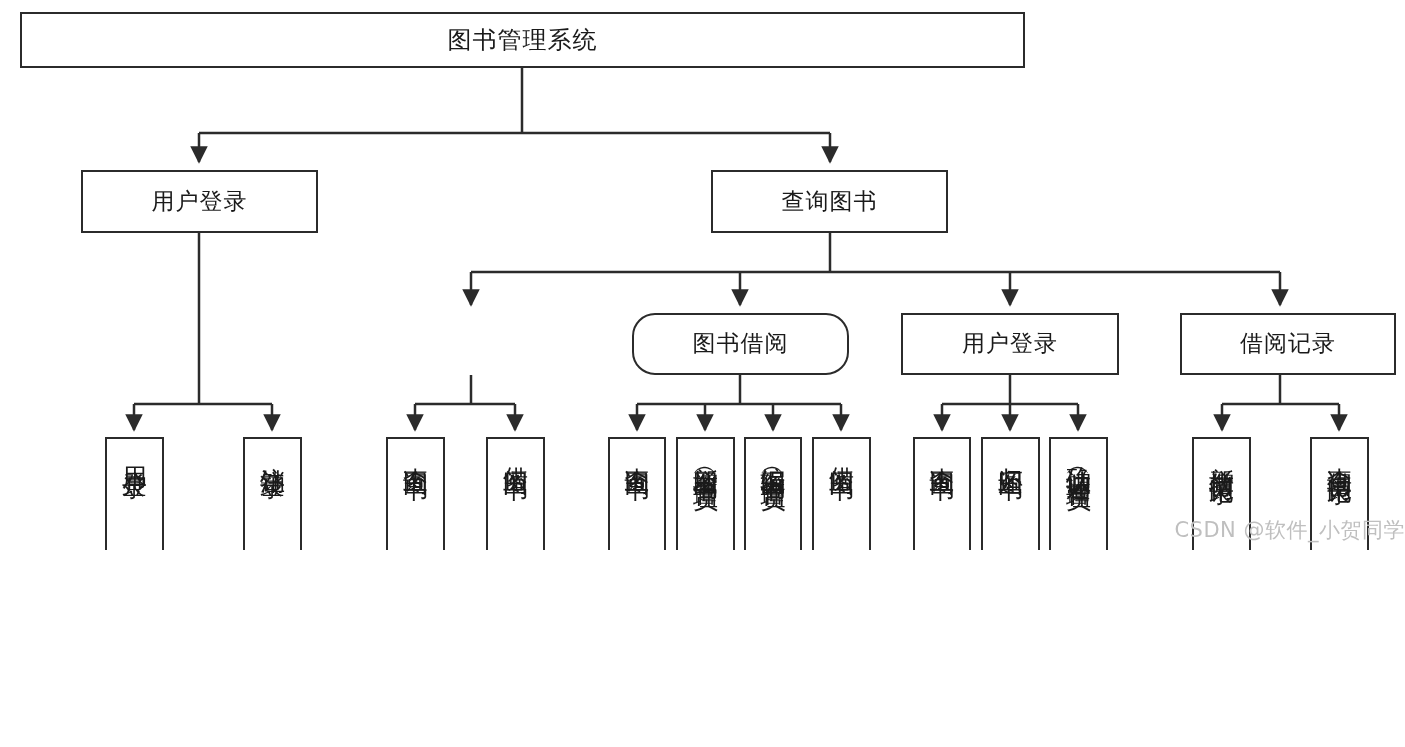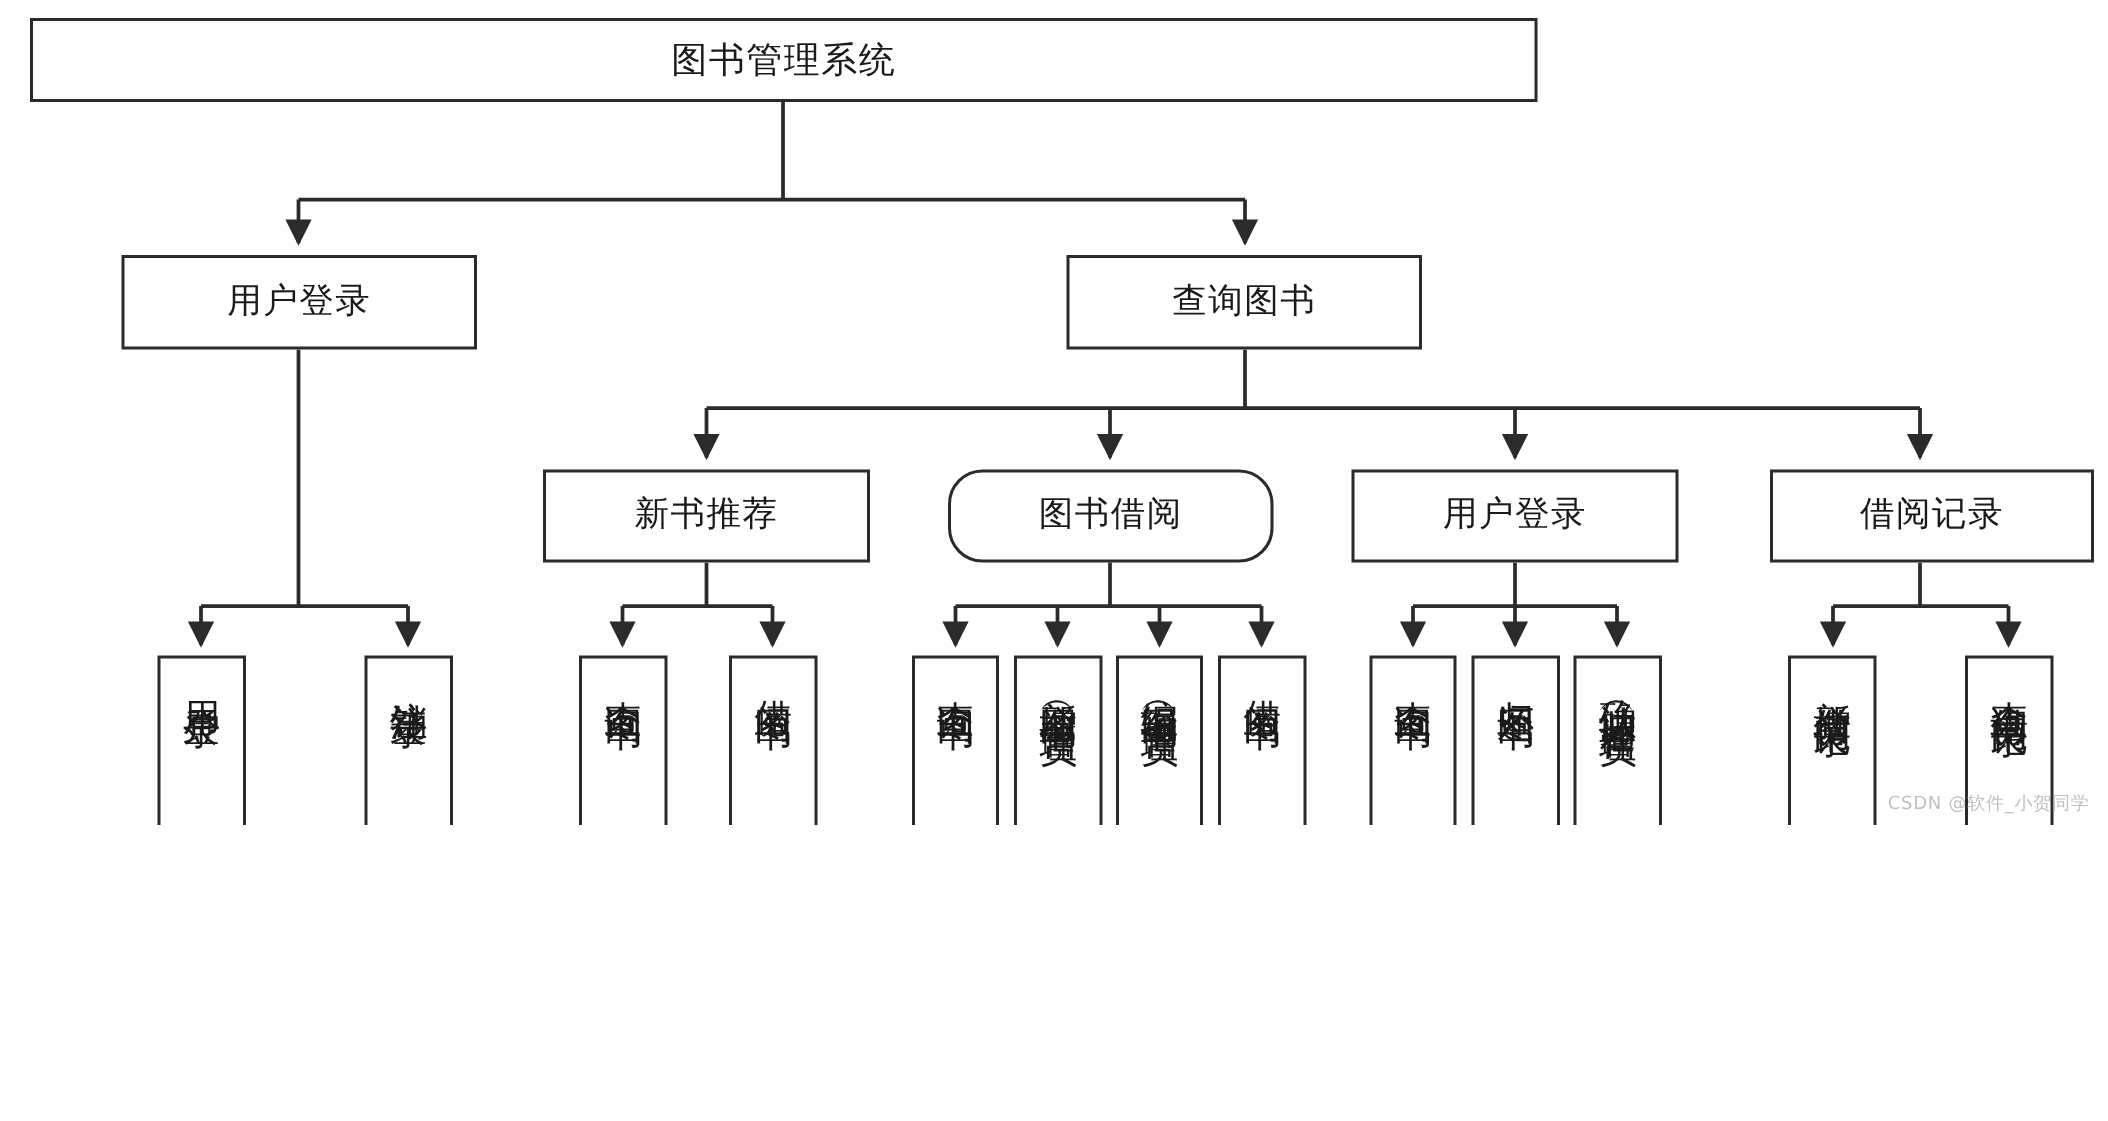--- a/index.html
+++ b/index.html
@@ -54,23 +54,23 @@
   .node.leaf .label{
     writing-mode:vertical-rl;
     text-orientation:upright;
     font-size:25px;
     letter-spacing:3px;
     line-height:1;
     white-space:nowrap;
   }
   .watermark{
     position:absolute;
-    right:12px;
+    right:0;
     bottom:6px;
-    font-size:12px;
+    font-size:21px;
     color:#bfbfbf;
     letter-spacing:0.5px;
     z-index:5;
     white-space:nowrap;
   }
 </style>
 </head>
 <body>
 
 <div id="diagram">
@@ -130,23 +130,20 @@
     <span class="label">图书管理系统</span>
   </div>
 
   <div class="node horiz" style="left:81px; top:170px; width:237px; height:63px;">
     <span class="label">用户登录</span>
   </div>
   <div class="node horiz" style="left:711px; top:170px; width:237px; height:63px;">
     <span class="label">查询图书</span>
   </div>
 
-  <div class="node horiz" style="left:362px; top:313px; width:218px; height:62px;">
-    <span class="label">新书推荐</span>
-  </div>
   <div class="node horiz" style="left:632px; top:313px; width:217px; height:62px;border-radius:23px;">
     <span class="label">图书借阅</span>
   </div>
   <div class="node horiz" style="left:901px; top:313px; width:218px; height:62px;">
     <span class="label">用户登录</span>
   </div>
   <div class="node horiz" style="left:1180px; top:313px; width:216px; height:62px;">
     <span class="label">借阅记录</span>
   </div>
 

